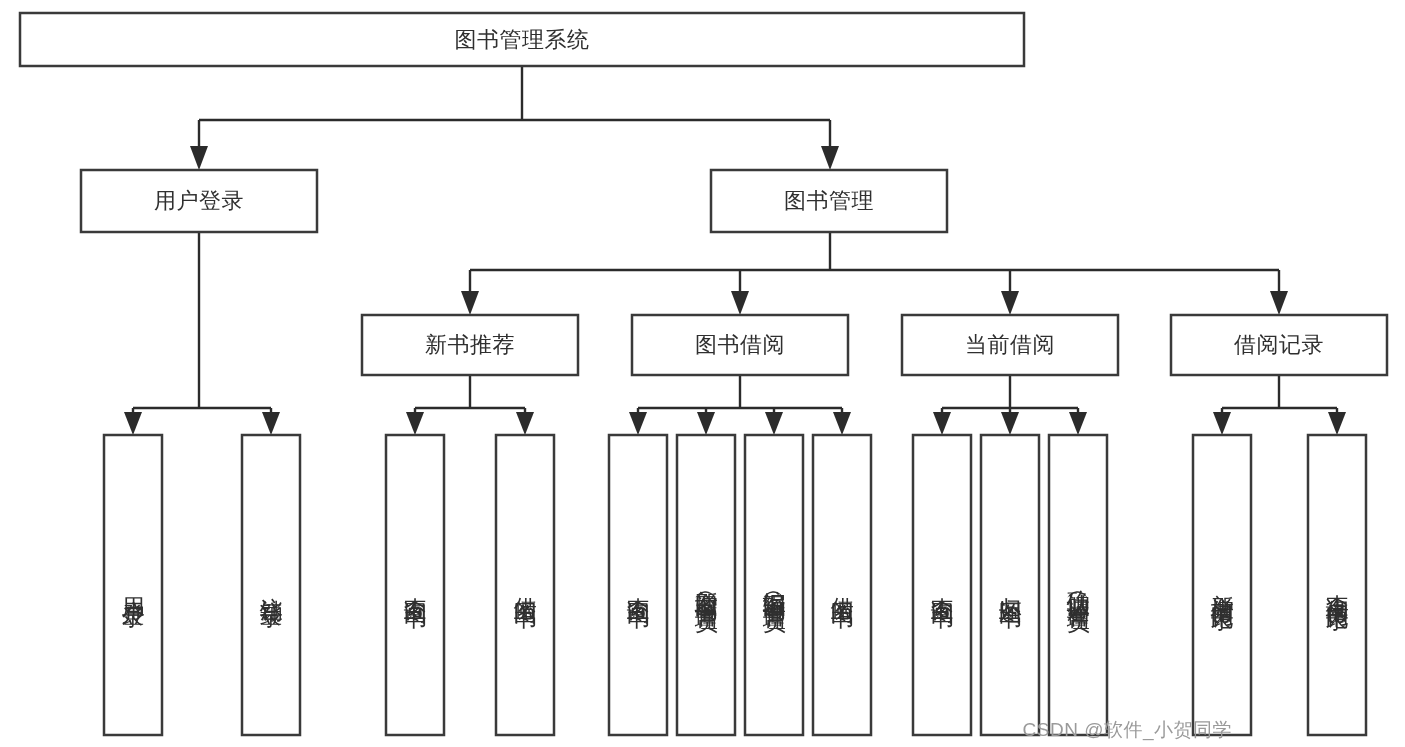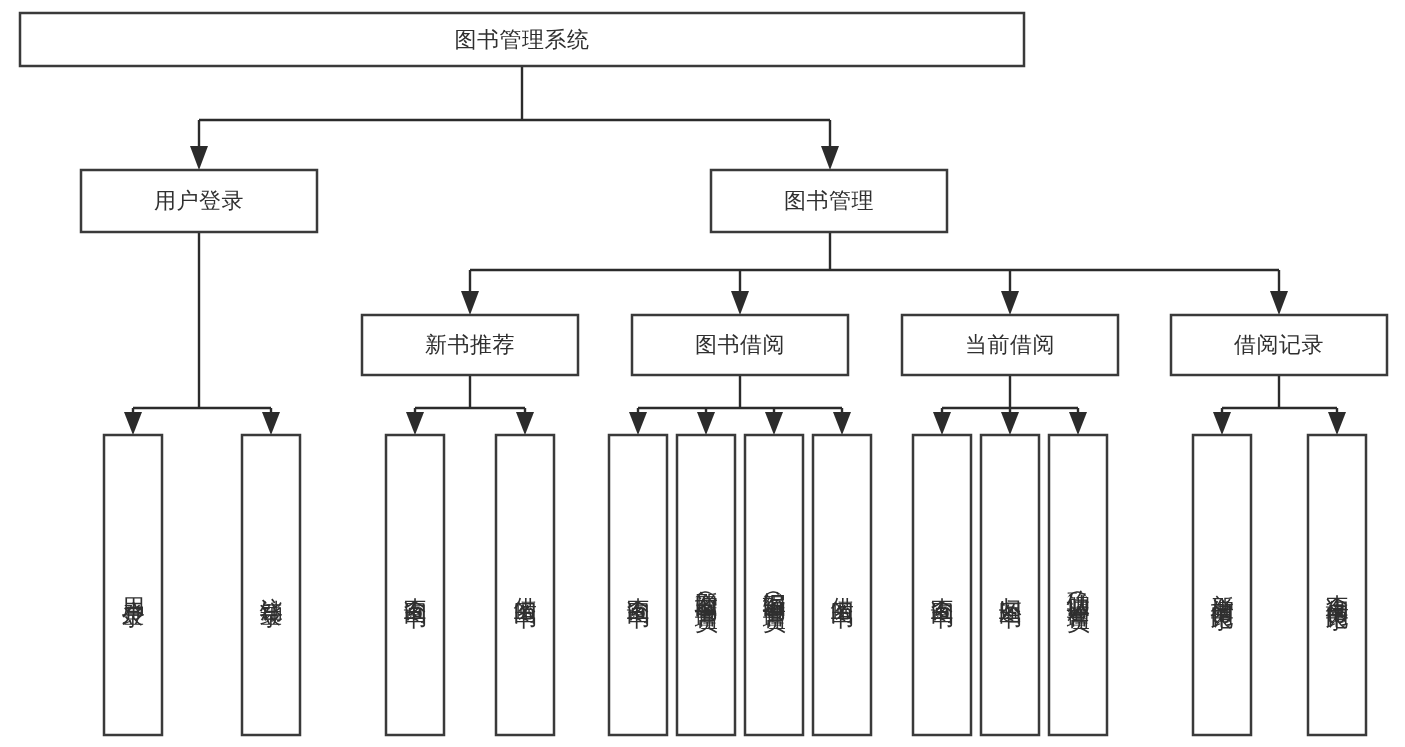--- a/index.html
+++ b/index.html
@@ -230,13 +230,14 @@
   <div class="node-label-v" style="left:745px; top:435px; width:58px; height:300px;">编辑图书（管理员）</div>
   <div class="node-label-v" style="left:813px; top:435px; width:58px; height:300px;">借阅图书</div>
 
   <div class="node-label-v" style="left:913px; top:435px; width:58px; height:300px;">查询图书</div>
   <div class="node-label-v" style="left:981px; top:435px; width:58px; height:300px;">归还图书</div>
   <div class="node-label-v" style="left:1049px; top:435px; width:58px; height:300px;">确认归还（管理员）</div>
 
   <div class="node-label-v" style="left:1193px; top:435px; width:58px; height:300px;">新增借阅记录</div>
   <div class="node-label-v" style="left:1308px; top:435px; width:58px; height:300px;">查询借阅记录</div>
 
+  <div class="watermark">CSDN @软件_小贺同学</div>
 </div>
 
 </body></html>

